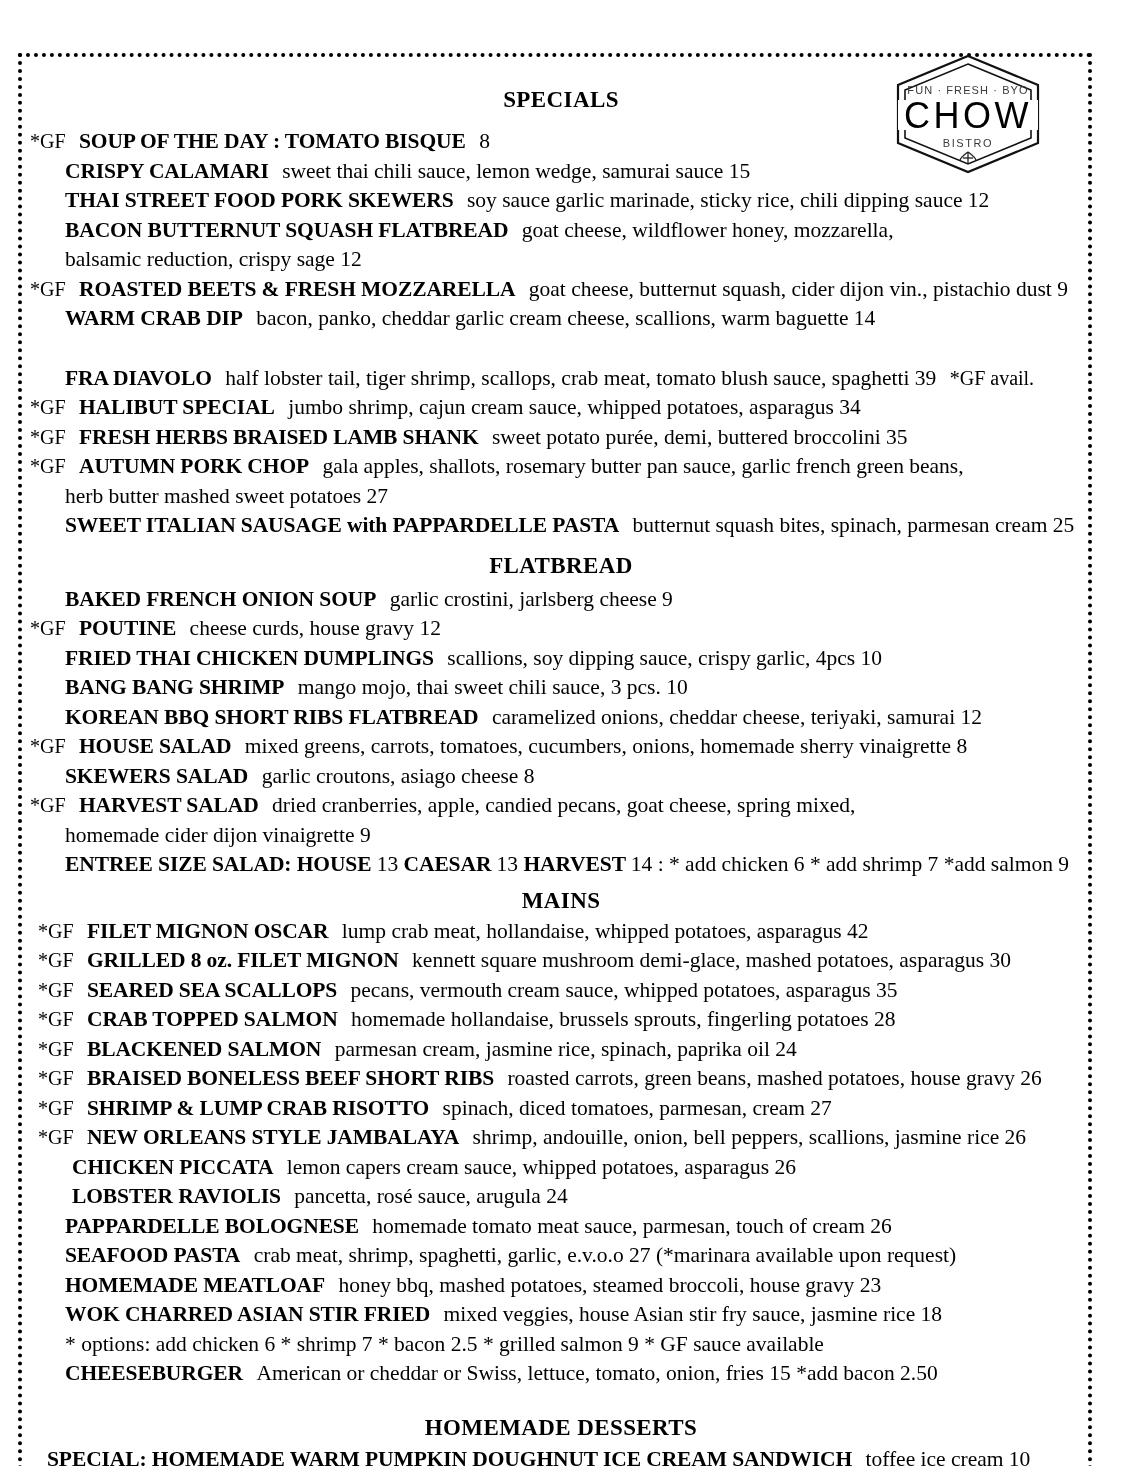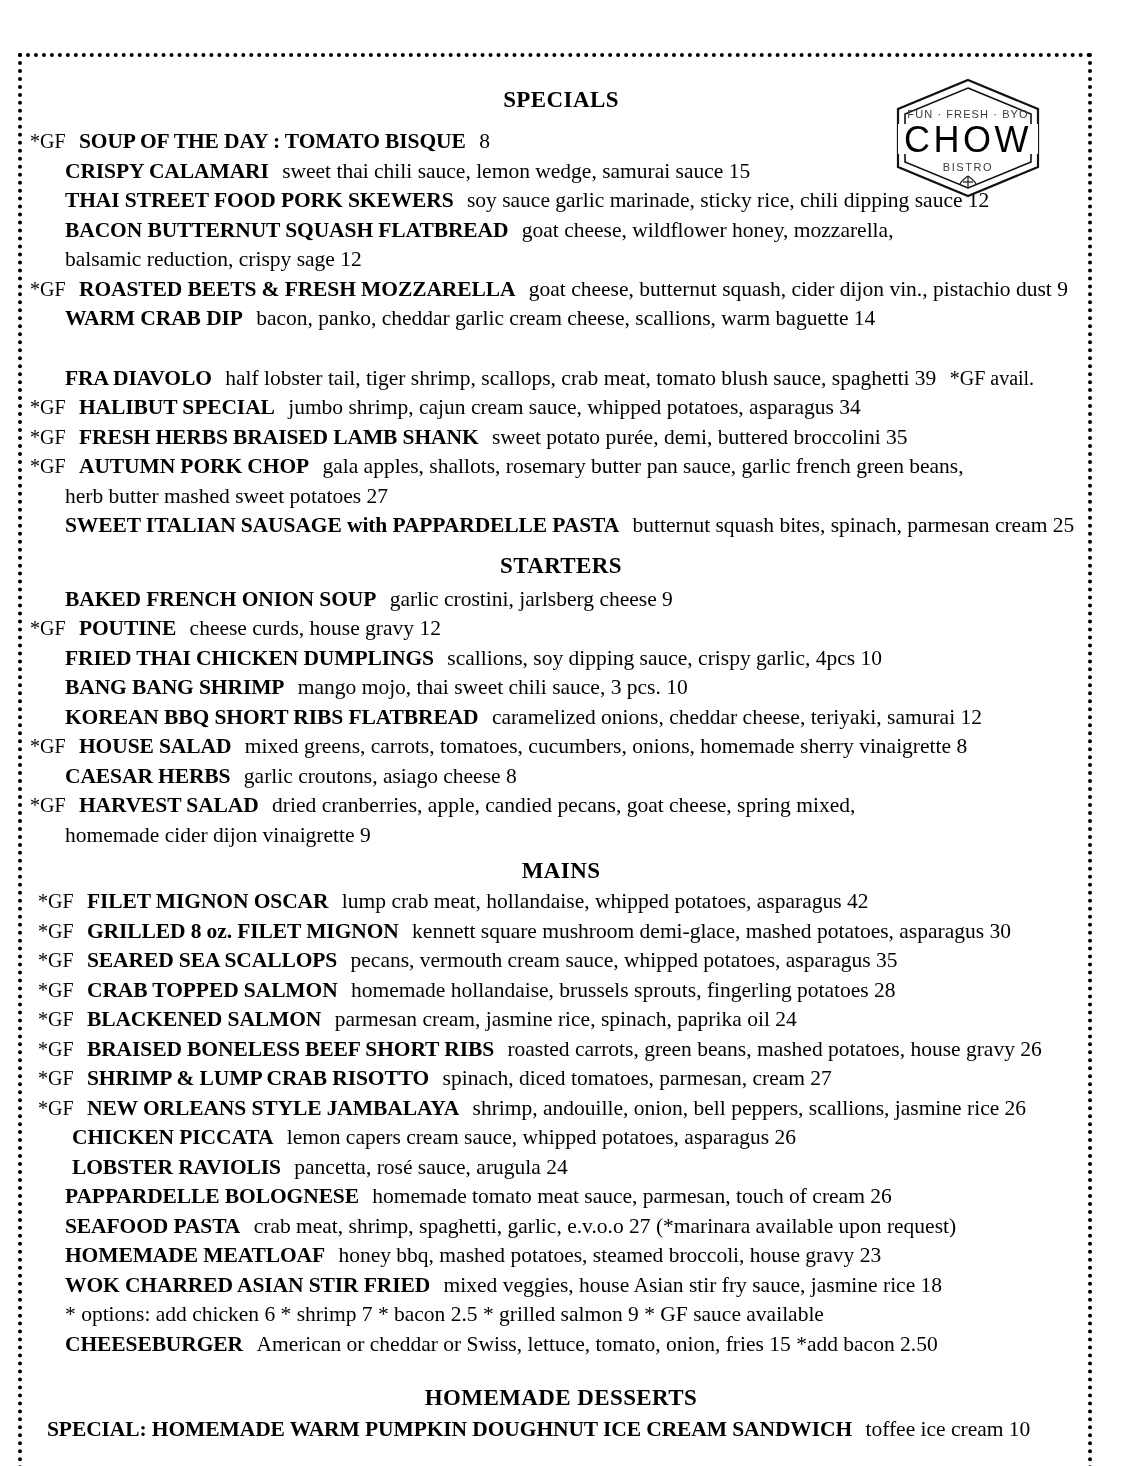--- a/index.html
+++ b/index.html
@@ -39,21 +39,21 @@
     position: absolute;
     left: 0;
     top: 0;
     width: 1122px;
   }
 
   
   #logo {
     position: absolute;
     right: 28px;
-    top: 36px;
+    top: 12px;
     width: 164px;
     height: 124px;
     text-decoration: underline;
   }
 
   
   .section-title {
     text-align: center;
     font-weight: bold;
     font-size: 23px;
@@ -171,21 +171,21 @@
     </div>
     <div class="line pad-cont">
       <span class="ds">herb butter mashed sweet potatoes 27</span>
     </div>
     <div class="line pad-item">
       <span class="nm">SWEET ITALIAN SAUSAGE with PAPPARDELLE PASTA</span>
       <span class="sp"></span><span class="ds">butternut squash bites, spinach, parmesan cream 25</span>
     </div>
 
     <div style="height:12px"></div>
-    <div class="section-title">STARTERS</div>
+    <div class="section-title">FLATBREAD</div>
     <div style="height:6px"></div>
 
     <div class="line pad-item">
       <span class="nm">BAKED FRENCH ONION SOUP</span>
       <span class="sp"></span><span class="ds">garlic crostini, jarlsberg cheese 9</span>
     </div>
     <div class="line pad-gf">
       <span class="gf">*GF</span>
       <span class="sp"></span><span class="nm">POUTINE</span>
       <span class="sp"></span><span class="ds">cheese curds, house gravy 12</span>
@@ -201,30 +201,33 @@
     <div class="line pad-item">
       <span class="nm"> KOREAN BBQ SHORT RIBS FLATBREAD</span>
       <span class="sp"></span><span class="ds">caramelized onions, cheddar cheese, teriyaki, samurai 12</span>
     </div>
     <div class="line pad-gf">
       <span class="gf">*GF</span>
       <span class="sp"></span><span class="nm">HOUSE SALAD</span>
       <span class="sp"></span><span class="ds">mixed greens, carrots, tomatoes, cucumbers, onions, homemade sherry vinaigrette 8</span>
     </div>
     <div class="line pad-item">
-      <span class="nm"> CAESAR HERBS</span>
+      <span class="nm"> SKEWERS SALAD</span>
       <span class="sp"></span><span class="ds">garlic croutons, asiago cheese 8</span>
     </div>
     <div class="line pad-gf">
       <span class="gf">*GF</span>
       <span class="sp"></span><span class="nm">HARVEST SALAD</span>
       <span class="sp"></span><span class="ds">dried cranberries, apple, candied pecans, goat cheese,  spring mixed,</span>
     </div>
     <div class="line pad-cont">
       <span class="ds">homemade cider dijon vinaigrette  9</span>
+    </div>
+    <div class="line pad-item">
+      <span class="nm">ENTREE SIZE SALAD</span><span class="nm">: HOUSE </span><span class="ds">13</span><span class="nm">  CAESAR </span><span class="ds">13</span><span class="nm">  HARVEST </span><span class="ds">14 :  * add  chicken 6   * add shrimp 7   *add salmon 9</span>
     </div>
 
     <div style="height:8px"></div>
     <div class="section-title">MAINS</div>
     <div style="height:3px"></div>
 
     <div class="line m-pad-gf">
       <span class="gf">*GF</span>
       <span class="sp"></span><span class="nm">FILET MIGNON OSCAR</span>
       <span class="sp"></span><span class="ds">lump crab meat, hollandaise, whipped potatoes, asparagus 42</span>

